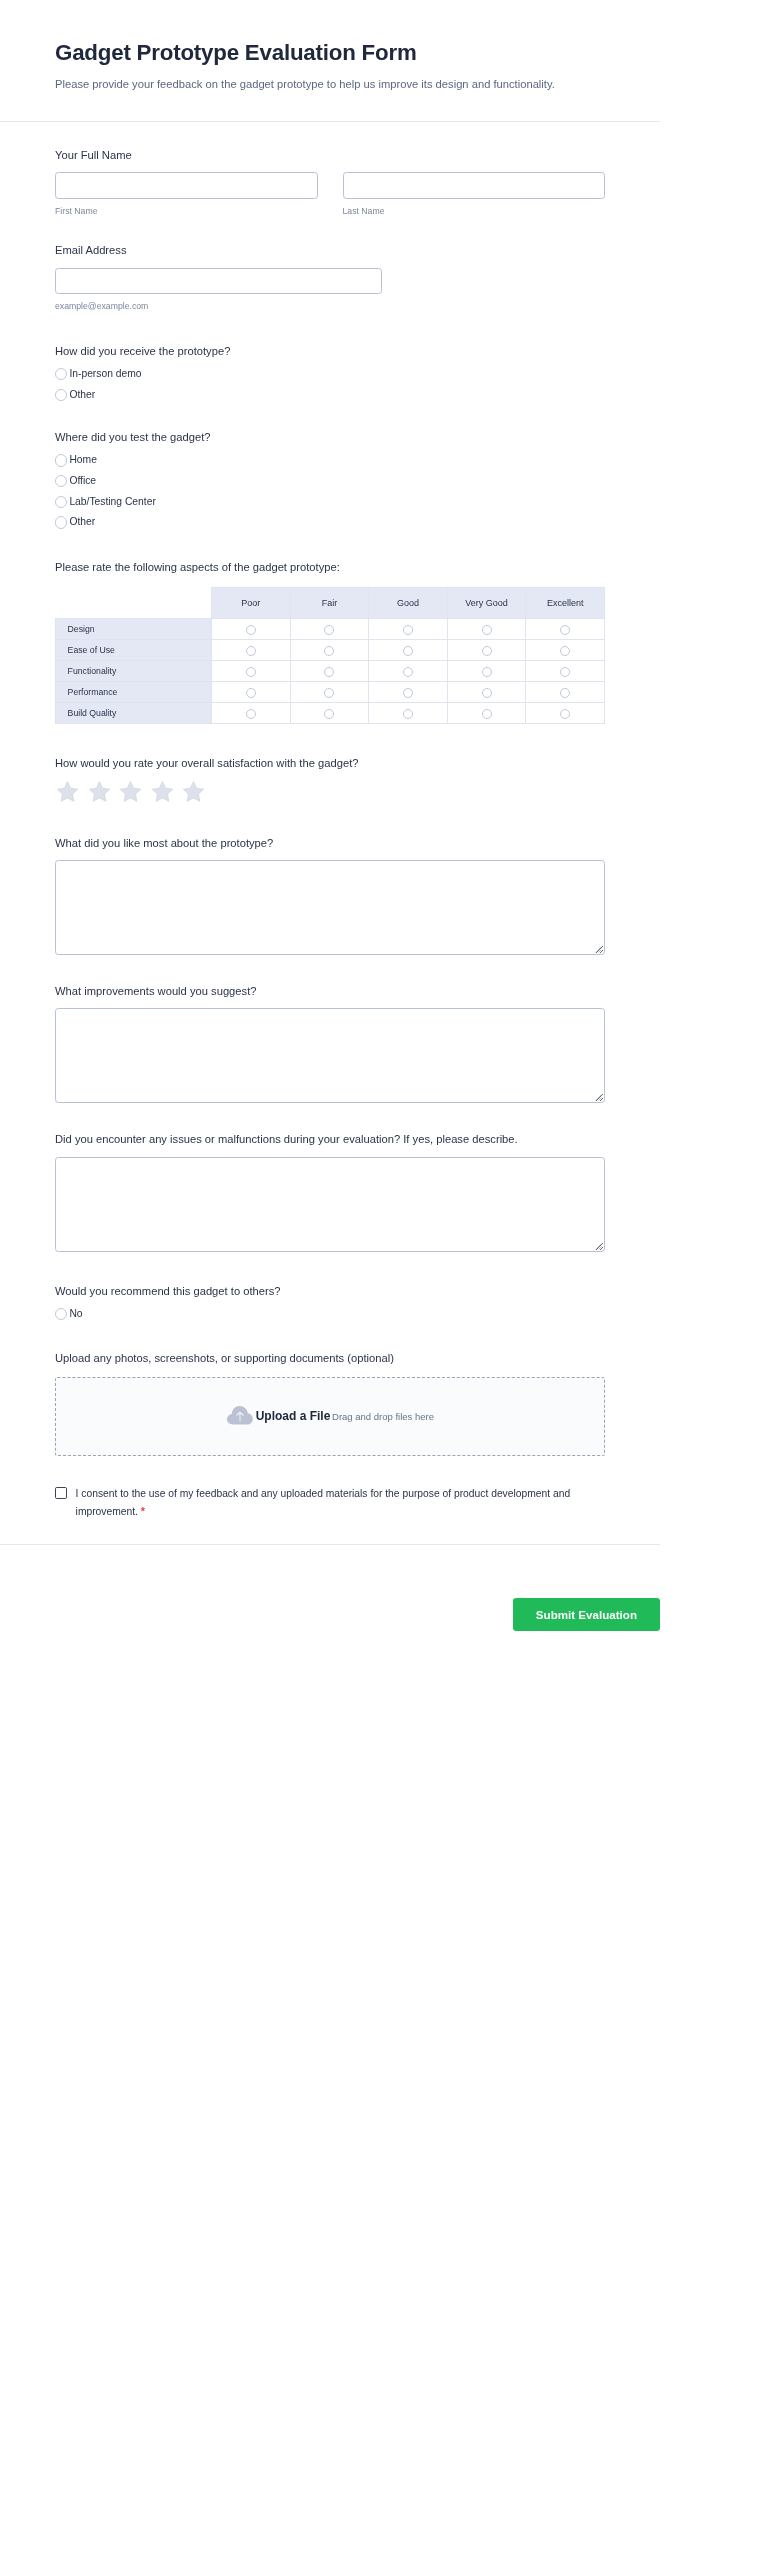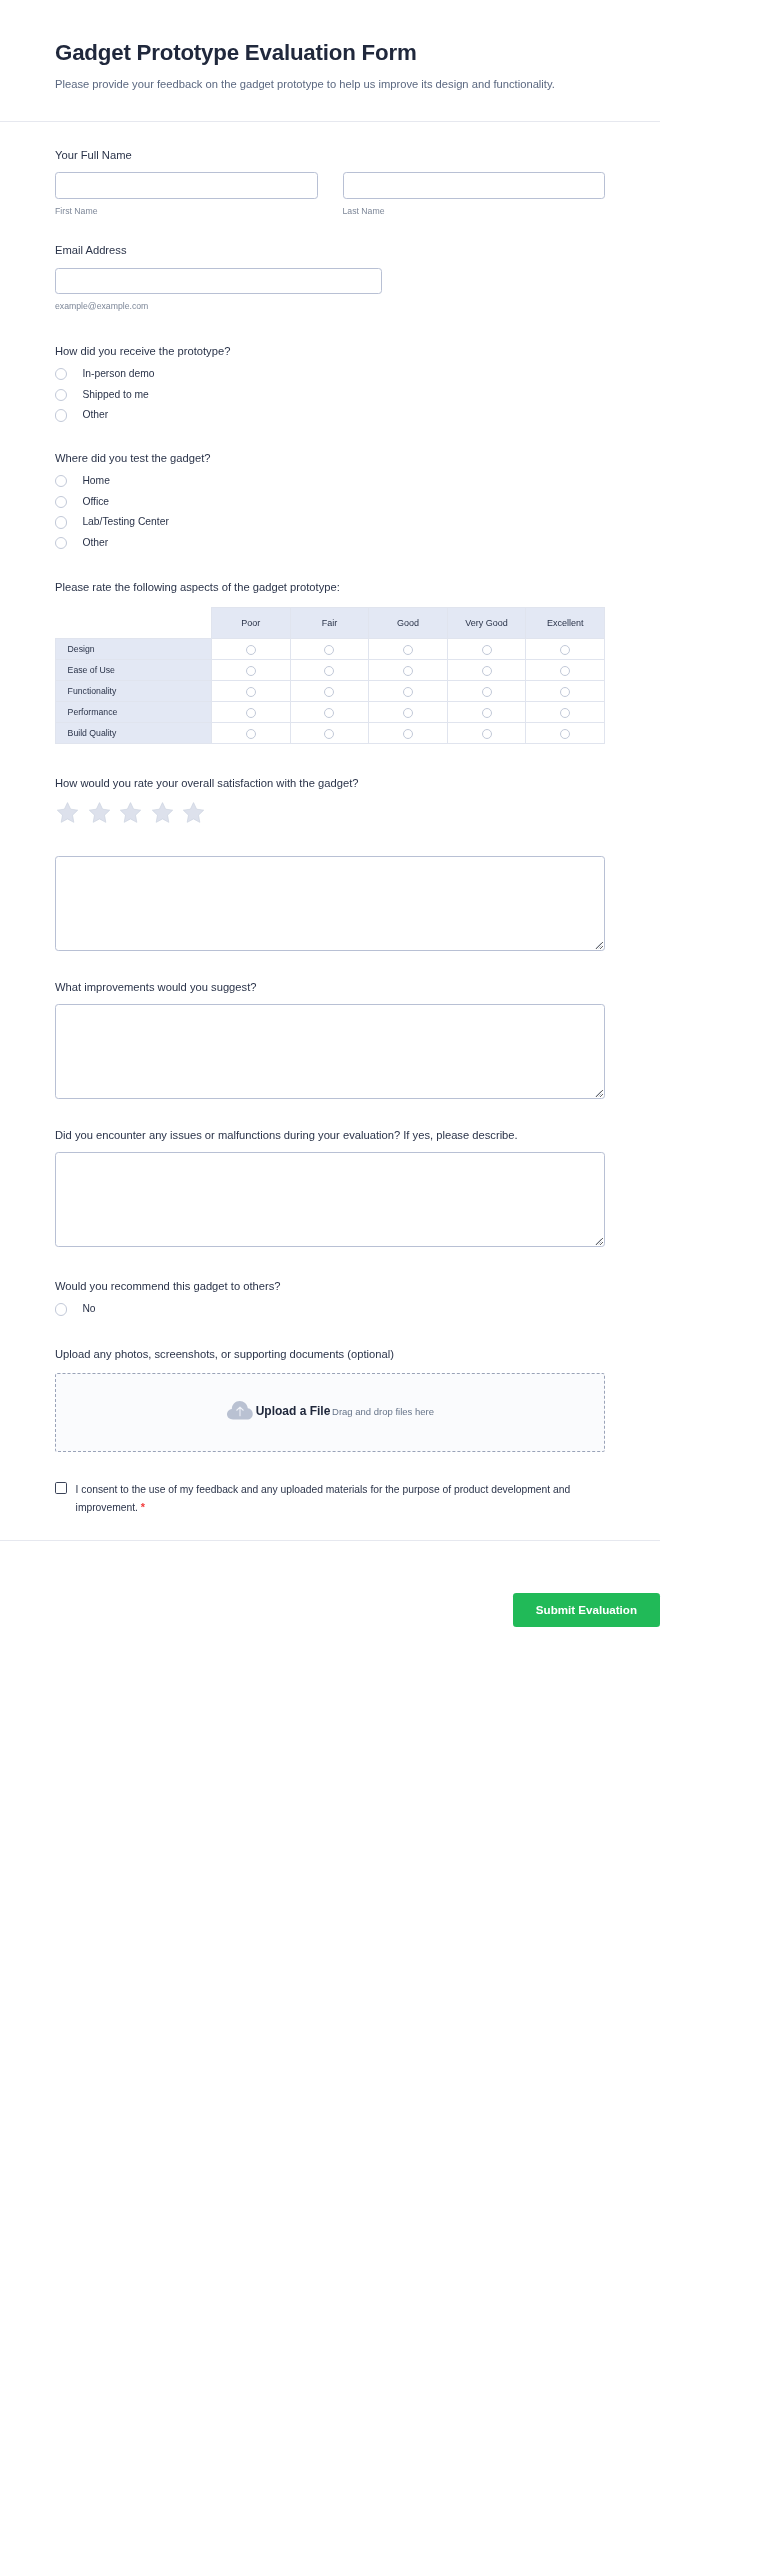--- a/index.html
+++ b/index.html
@@ -73,21 +73,21 @@
 
   .name-row { display: flex; gap: 25px; }
   .name-col { flex: 1 1 0; min-width: 0; }
   .email-col { width: 327px; }
 
   
   .radio-list { margin-top: 3.3px; }
   .radio-row {
     display: flex;
     align-items: center;
-    gap: 15px;
+    gap: 2px;
     margin-bottom: 8.3px;
     cursor: pointer;
     text-align: center;
   }
   .radio-circle {
     width: 12.4px; height: 12.4px;
     border: 0.8px solid #c2c9d8;
     border-radius: 50%;
     background: #fff;
     flex: 0 0 auto;
@@ -265,24 +265,20 @@
 
     <div class="field-block" style="margin-top:30px;">
       <span class="field-label">How did you receive the prototype?</span>
       <div class="radio-list">
         <div class="radio-row">
           <span class="radio-circle"></span>
           <span class="radio-text">In-person demo</span>
         </div>
         <div class="radio-row">
           <span class="radio-circle"></span>
-          <span class="radio-text">Shipped to me</span>
-        </div>
-        <div class="radio-row">
-          <span class="radio-circle"></span>
           <span class="radio-text">Other</span>
         </div>
       </div>
     </div>
 
     <div class="field-block" style="margin-top:28px;">
       <span class="field-label">Where did you test the gadget?</span>
       <div class="radio-list">
         <div class="radio-row">
           <span class="radio-circle"></span>
@@ -378,20 +374,21 @@
         <svg class="star" width="25" height="24" viewBox="0 0 24 24">
             <path d="M12 1.6l3.1 6.6 7.1.95-5.2 5 1.3 7.2L12 17.9l-6.3 3.45 1.3-7.2-5.2-5 7.1-.95z" fill="#dde1ec" stroke="#ccd2e0" stroke-width="0.7"></path>
           </svg>
         <svg class="star" width="25" height="24" viewBox="0 0 24 24">
             <path d="M12 1.6l3.1 6.6 7.1.95-5.2 5 1.3 7.2L12 17.9l-6.3 3.45 1.3-7.2-5.2-5 7.1-.95z" fill="#dde1ec" stroke="#ccd2e0" stroke-width="0.7"></path>
           </svg>
       </div>
     </div>
 
     <div class="field-block" style="margin-top:31px;">
+      <span class="field-label">What did you like most about the prototype?</span>
       <div class="ta-container">
         <textarea class="textarea-box" style="height: 95px;" placeholder=""></textarea>
         <svg class="resize-grip" viewBox="0 0 10 10">
             <path d="M9 2L2 9M9 5.5L5.5 9" stroke="#9aa3b8" stroke-width="0.8" fill="none"></path>
           </svg>
       </div>
     </div>
 
     <div class="field-block" style="margin-top:28px;">
       <span class="field-label">What improvements would you suggest?</span>

